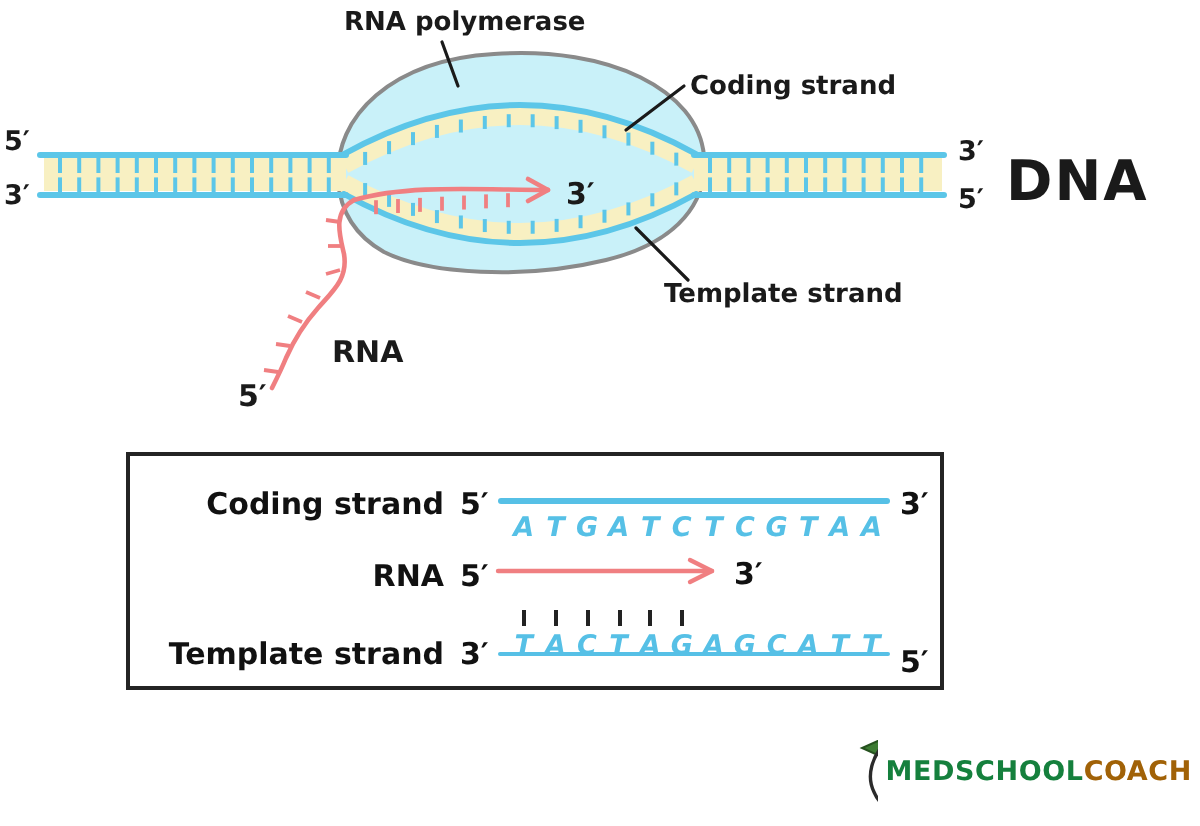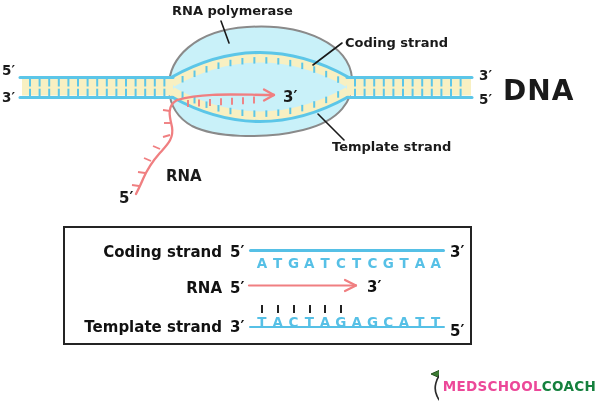--- a/index.html
+++ b/index.html
@@ -11,34 +11,34 @@
   .end{font-size:13.5px;font-weight:600;}
   .big{font-size:28px;font-weight:700;letter-spacing:1px;}
 
   
   .seq-box{position:absolute;left:63px;top:226px;width:409px;height:119px;
            border:2px solid #242424;box-sizing:border-box;background:#fff;}
   .row-label{position:absolute;left:0;width:157px;text-align:right;
              font-size:15px;font-weight:600;color:#111;white-space:nowrap;}
   .end-label{position:absolute;font-size:15px;font-weight:600;color:#111;}
   .seq-line{position:absolute;height:2.5px;border-radius:2px;}
-  .cells{position:absolute;white-space:nowrap;}
+  .cells{position:absolute;white-space:nowrap;font-style:italic;}
   .cell{display:inline-block;width:15.8px;text-align:center;
         font-size:13.5px;font-weight:700;line-height:14px;}
   .blue{color:#56c0e6;} .pink{color:#f07f81;}
   .codon-box{position:absolute;top:-13px;width:22px;height:30px;border:2px solid #222;
              box-sizing:border-box;background:transparent;}
   .bp-tick{position:absolute;top:77px;width:2px;height:8px;background:#222;}
   .rna-arrow{position:absolute;left:184px;top:49px;overflow:visible;}
 
   
   .logo{position:absolute;left:428px;top:360px;width:168px;height:52px;display:flex;align-items:center;}
   .logo-text{font-size:13.5px;font-weight:800;letter-spacing:.3px;margin-left:4px;white-space:nowrap;}
-  .logo-text .primary{color:#ec4899;}
-  .logo-text .secondary{color:#15803d;}
+  .logo-text .primary{color:#15803d;}
+  .logo-text .secondary{color:#a16207;}
 </style>
 </head>
 <body>
 
 <div class="stage">
 
   
   <svg id="topsvg" width="600" height="222" viewBox="0 0 600 222">
 
     <path d="M169,90 C167,58 196,30 247,27 C305,23 349,45 352,78 C354,100 340,121 303,130 C262,140 214,137 192,126 C176,117 170,104 169,90 Z" fill="#c9f1f9" stroke="#8a8a8a" stroke-width="2"></path>

